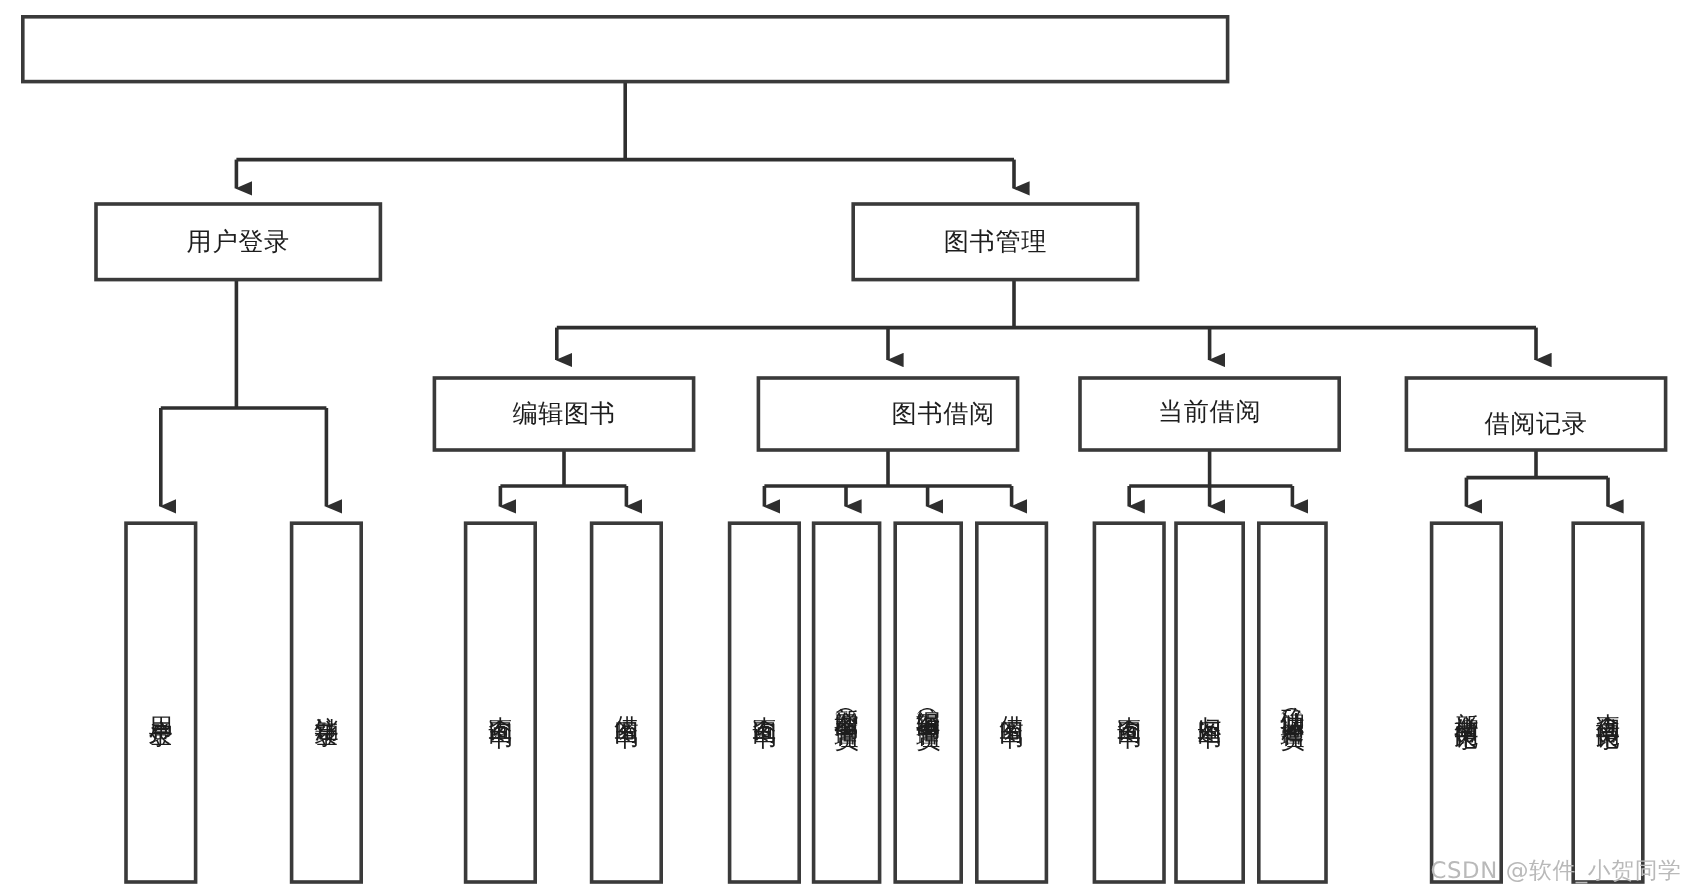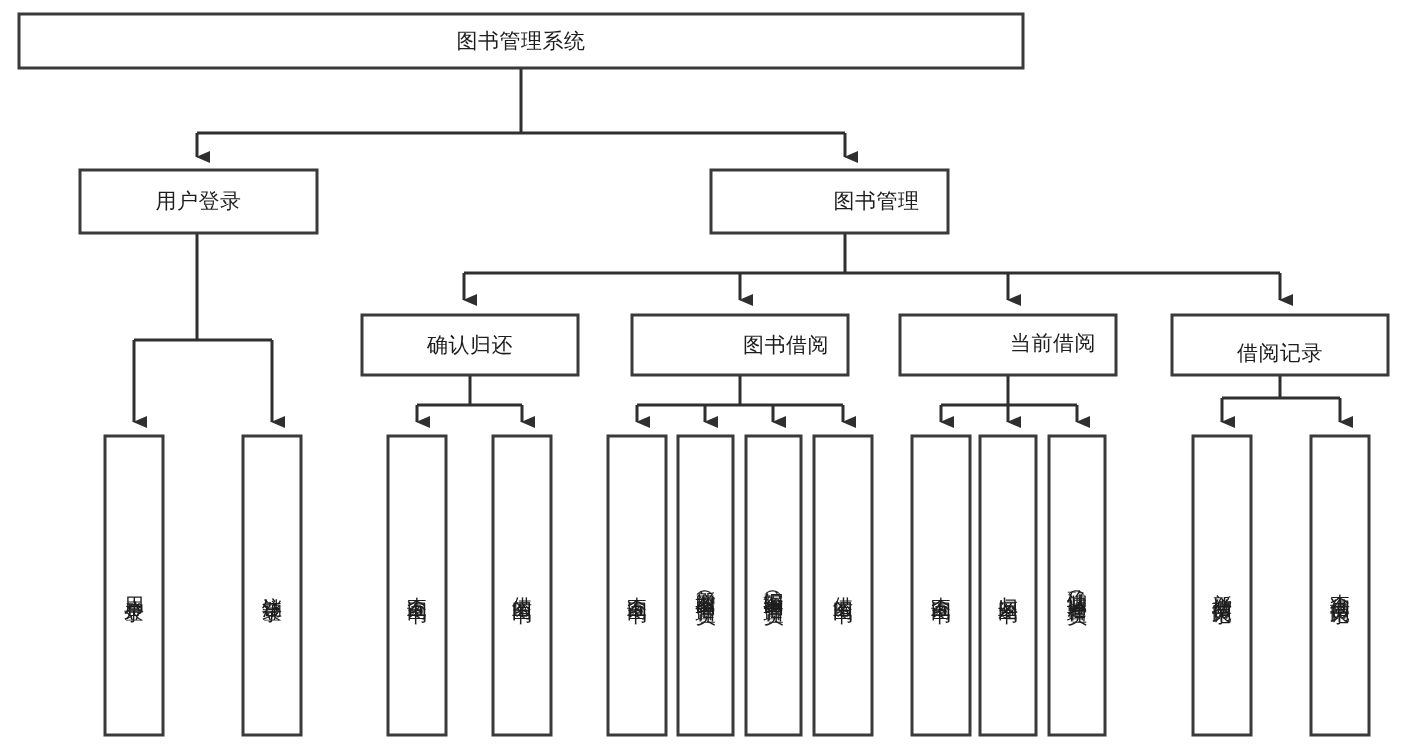--- a/index.html
+++ b/index.html
@@ -154,42 +154,42 @@
     <rect class="node-box" x="814" y="436" width="58" height="299"></rect>
 
     <rect class="node-box" x="912" y="436" width="58" height="299"></rect>
     <rect class="node-box" x="980" y="436" width="56" height="299"></rect>
     <rect class="node-box" x="1049" y="436" width="56" height="299"></rect>
 
     <rect class="node-box" x="1193" y="436" width="58" height="299"></rect>
     <rect class="node-box" x="1311" y="436" width="58" height="299"></rect>
   </svg>
 
-  <div class="node-label" style="left:19px; top:14px; width:1004px; height:54px;">图书管理系统</div>
 
   <div class="node-label" style="left:80px; top:170px; width:237px; height:63px;">用户登录</div>
-  <div class="node-label" style="left:711px; top:170px; width:237px; height:63px;margin-left:47px;">图书管理</div>
+  <div class="node-label" style="left:711px; top:170px; width:237px; height:63px;">图书管理</div>
 
-  <div class="node-label" style="left:362px; top:315px; width:216px; height:60px;">确认归还</div>
+  <div class="node-label" style="left:362px; top:315px; width:216px; height:60px;">编辑图书</div>
   <div class="node-label" style="left:632px; top:315px; width:216px; height:60px;padding-left:46px;">图书借阅</div>
-  <div class="node-label" style="left:900px; top:315px; width:216px; height:56px;padding-left:45px;">当前借阅</div>
+  <div class="node-label" style="left:900px; top:315px; width:216px; height:56px;">当前借阅</div>
   <div class="node-label" style="left:1172px; top:315px; width:216px; height:76px;">借阅记录</div>
 
   <div class="node-label vertical" style="left:105px; top:436px; width:58px; height:299px;">用户登录</div>
   <div class="node-label vertical" style="left:243px; top:436px; width:58px; height:299px;">注销登录</div>
 
   <div class="node-label vertical" style="left:388px; top:436px; width:58px; height:299px;">查询图书</div>
   <div class="node-label vertical" style="left:493px; top:436px; width:58px; height:299px;">借阅图书</div>
 
   <div class="node-label vertical" style="left:608px; top:436px; width:58px; height:299px;">查询图书</div>
   <div class="node-label vertical" style="left:678px; top:436px; width:55px; height:299px;">新增图书（管理员）</div>
   <div class="node-label vertical" style="left:746px; top:436px; width:55px; height:299px;">编辑图书（管理员）</div>
   <div class="node-label vertical" style="left:814px; top:436px; width:58px; height:299px;">借阅图书</div>
 
   <div class="node-label vertical" style="left:912px; top:436px; width:58px; height:299px;">查询图书</div>
   <div class="node-label vertical" style="left:980px; top:436px; width:56px; height:299px;">归还图书</div>
   <div class="node-label vertical" style="left:1049px; top:436px; width:56px; height:299px;">确认归还（管理员）</div>
 
   <div class="node-label vertical" style="left:1193px; top:436px; width:58px; height:299px;">新增借阅记录</div>
   <div class="node-label vertical" style="left:1311px; top:436px; width:58px; height:299px;">查询借阅记录</div>
 
+  <div class="watermark" style="left:1192px; top:713px;">CSDN @软件_小贺同学</div>
 
 </div>
 
 </body></html>

